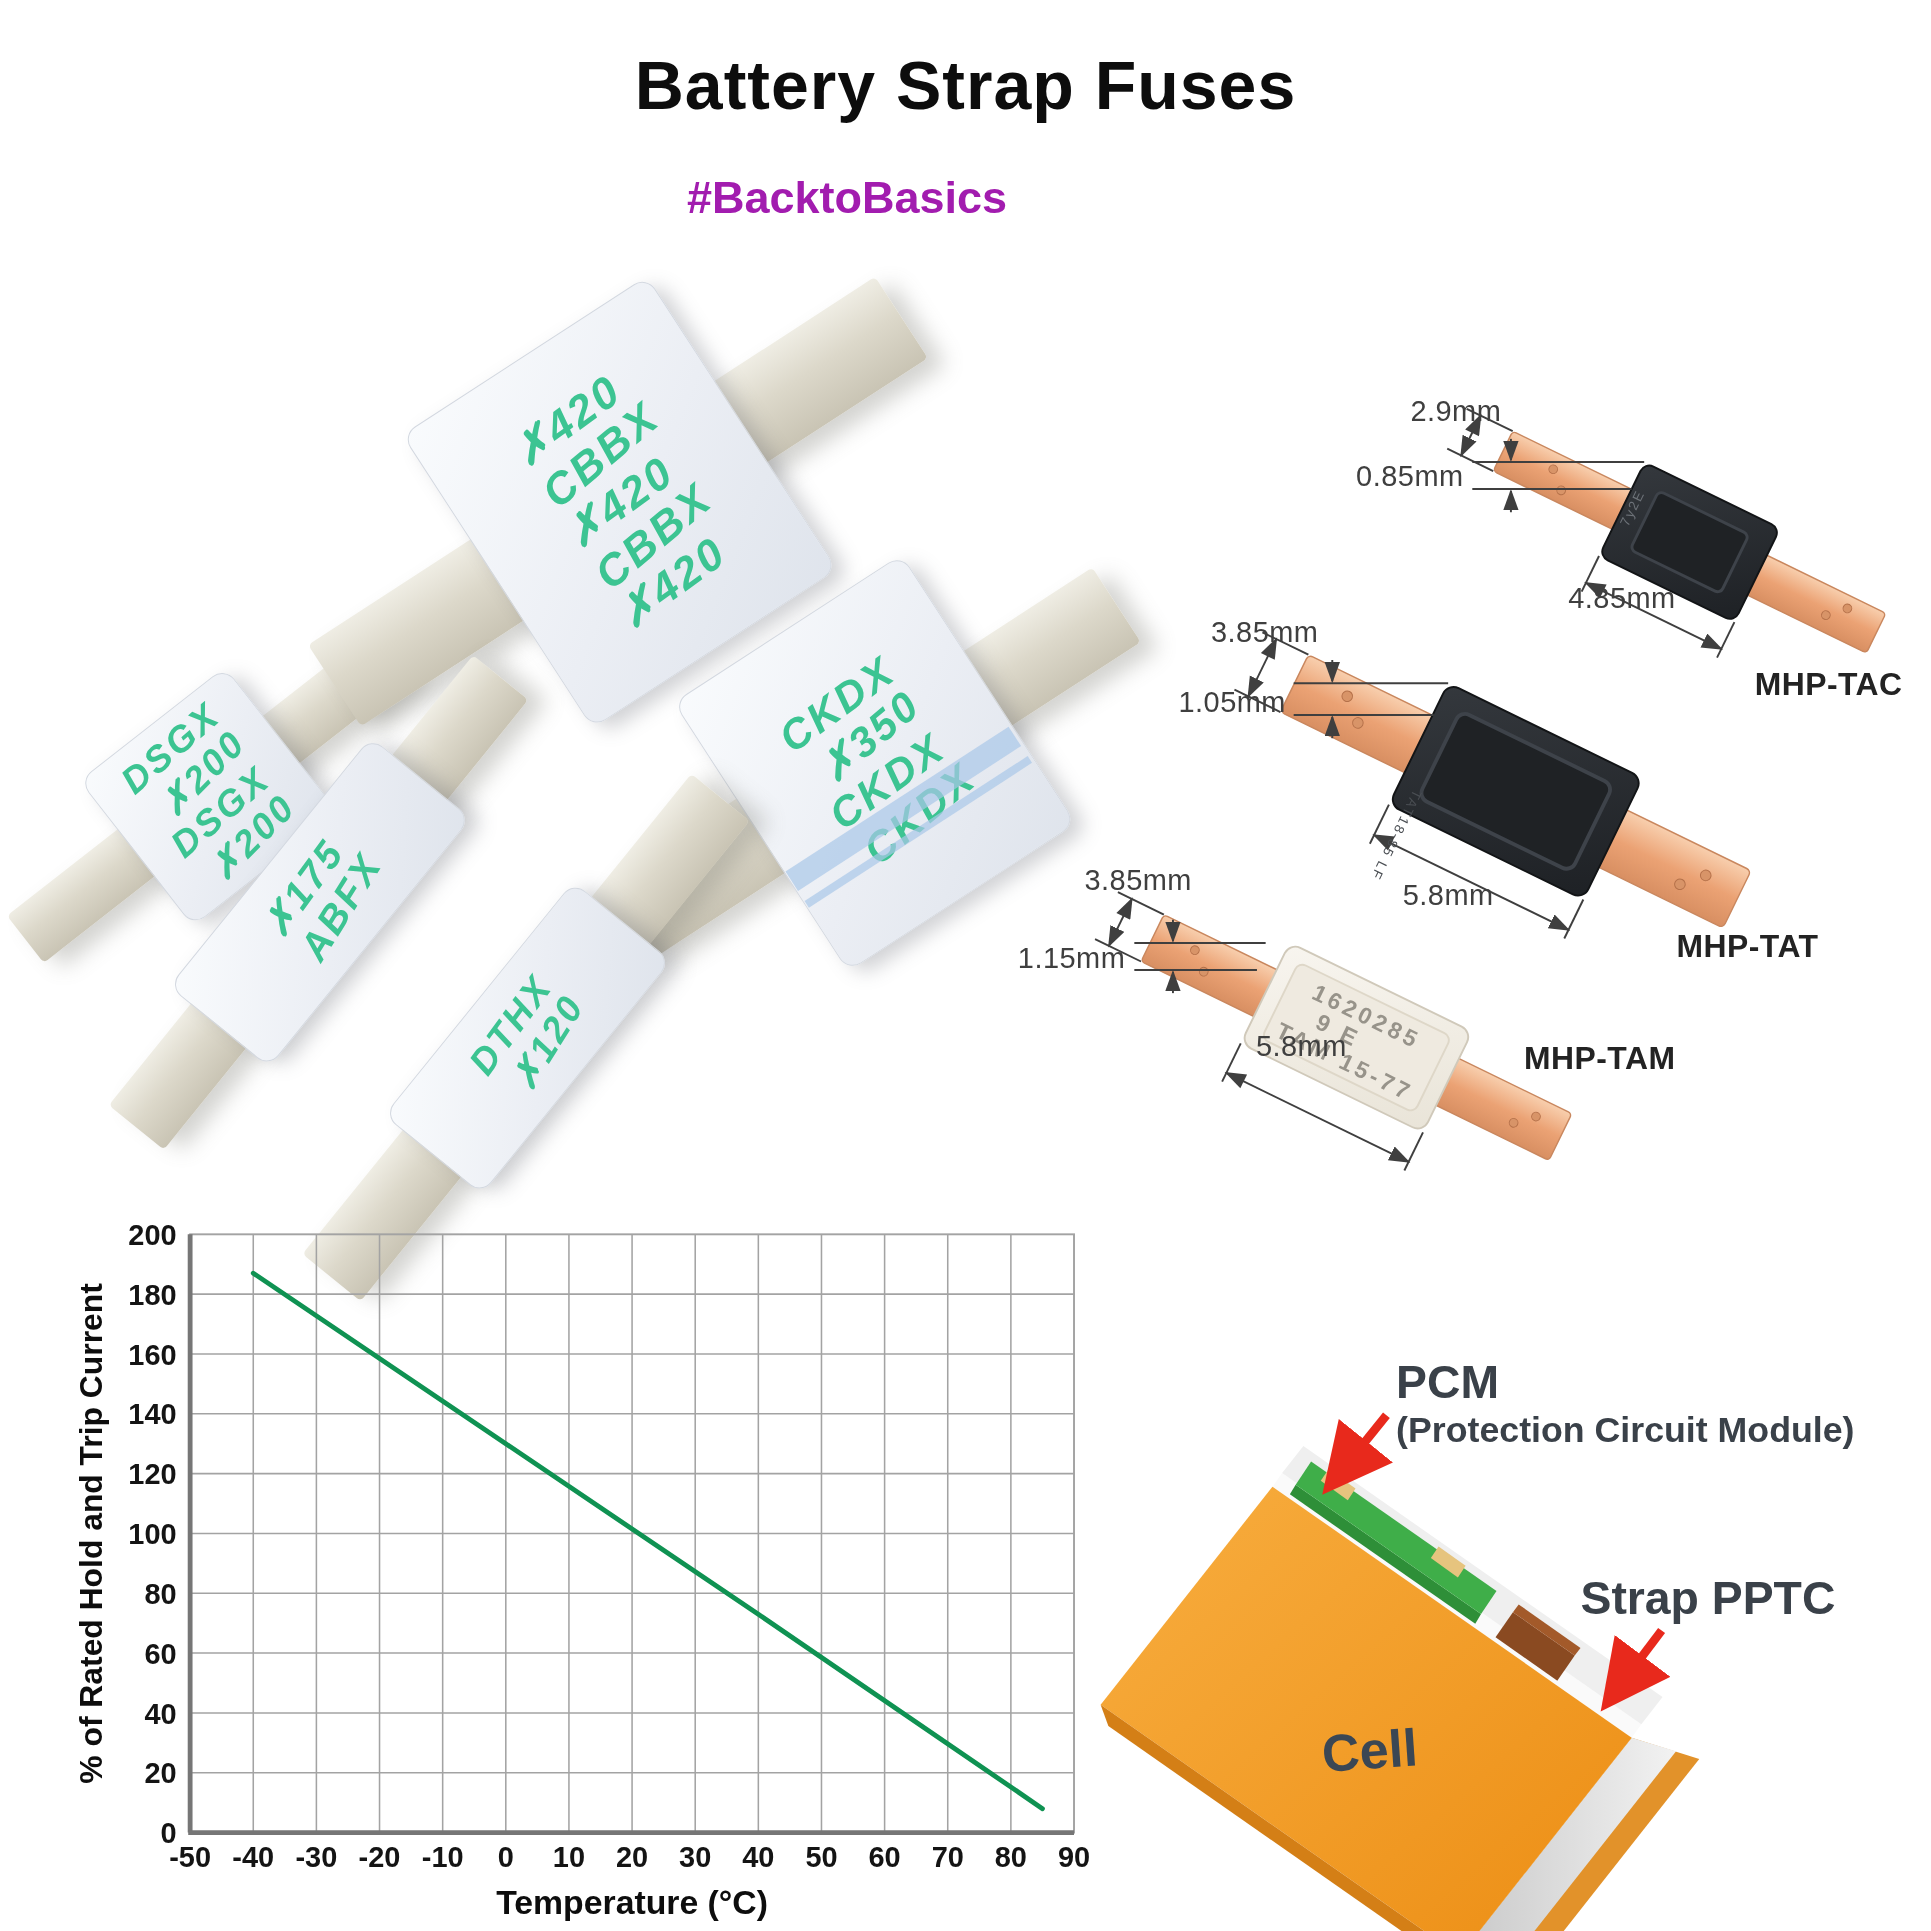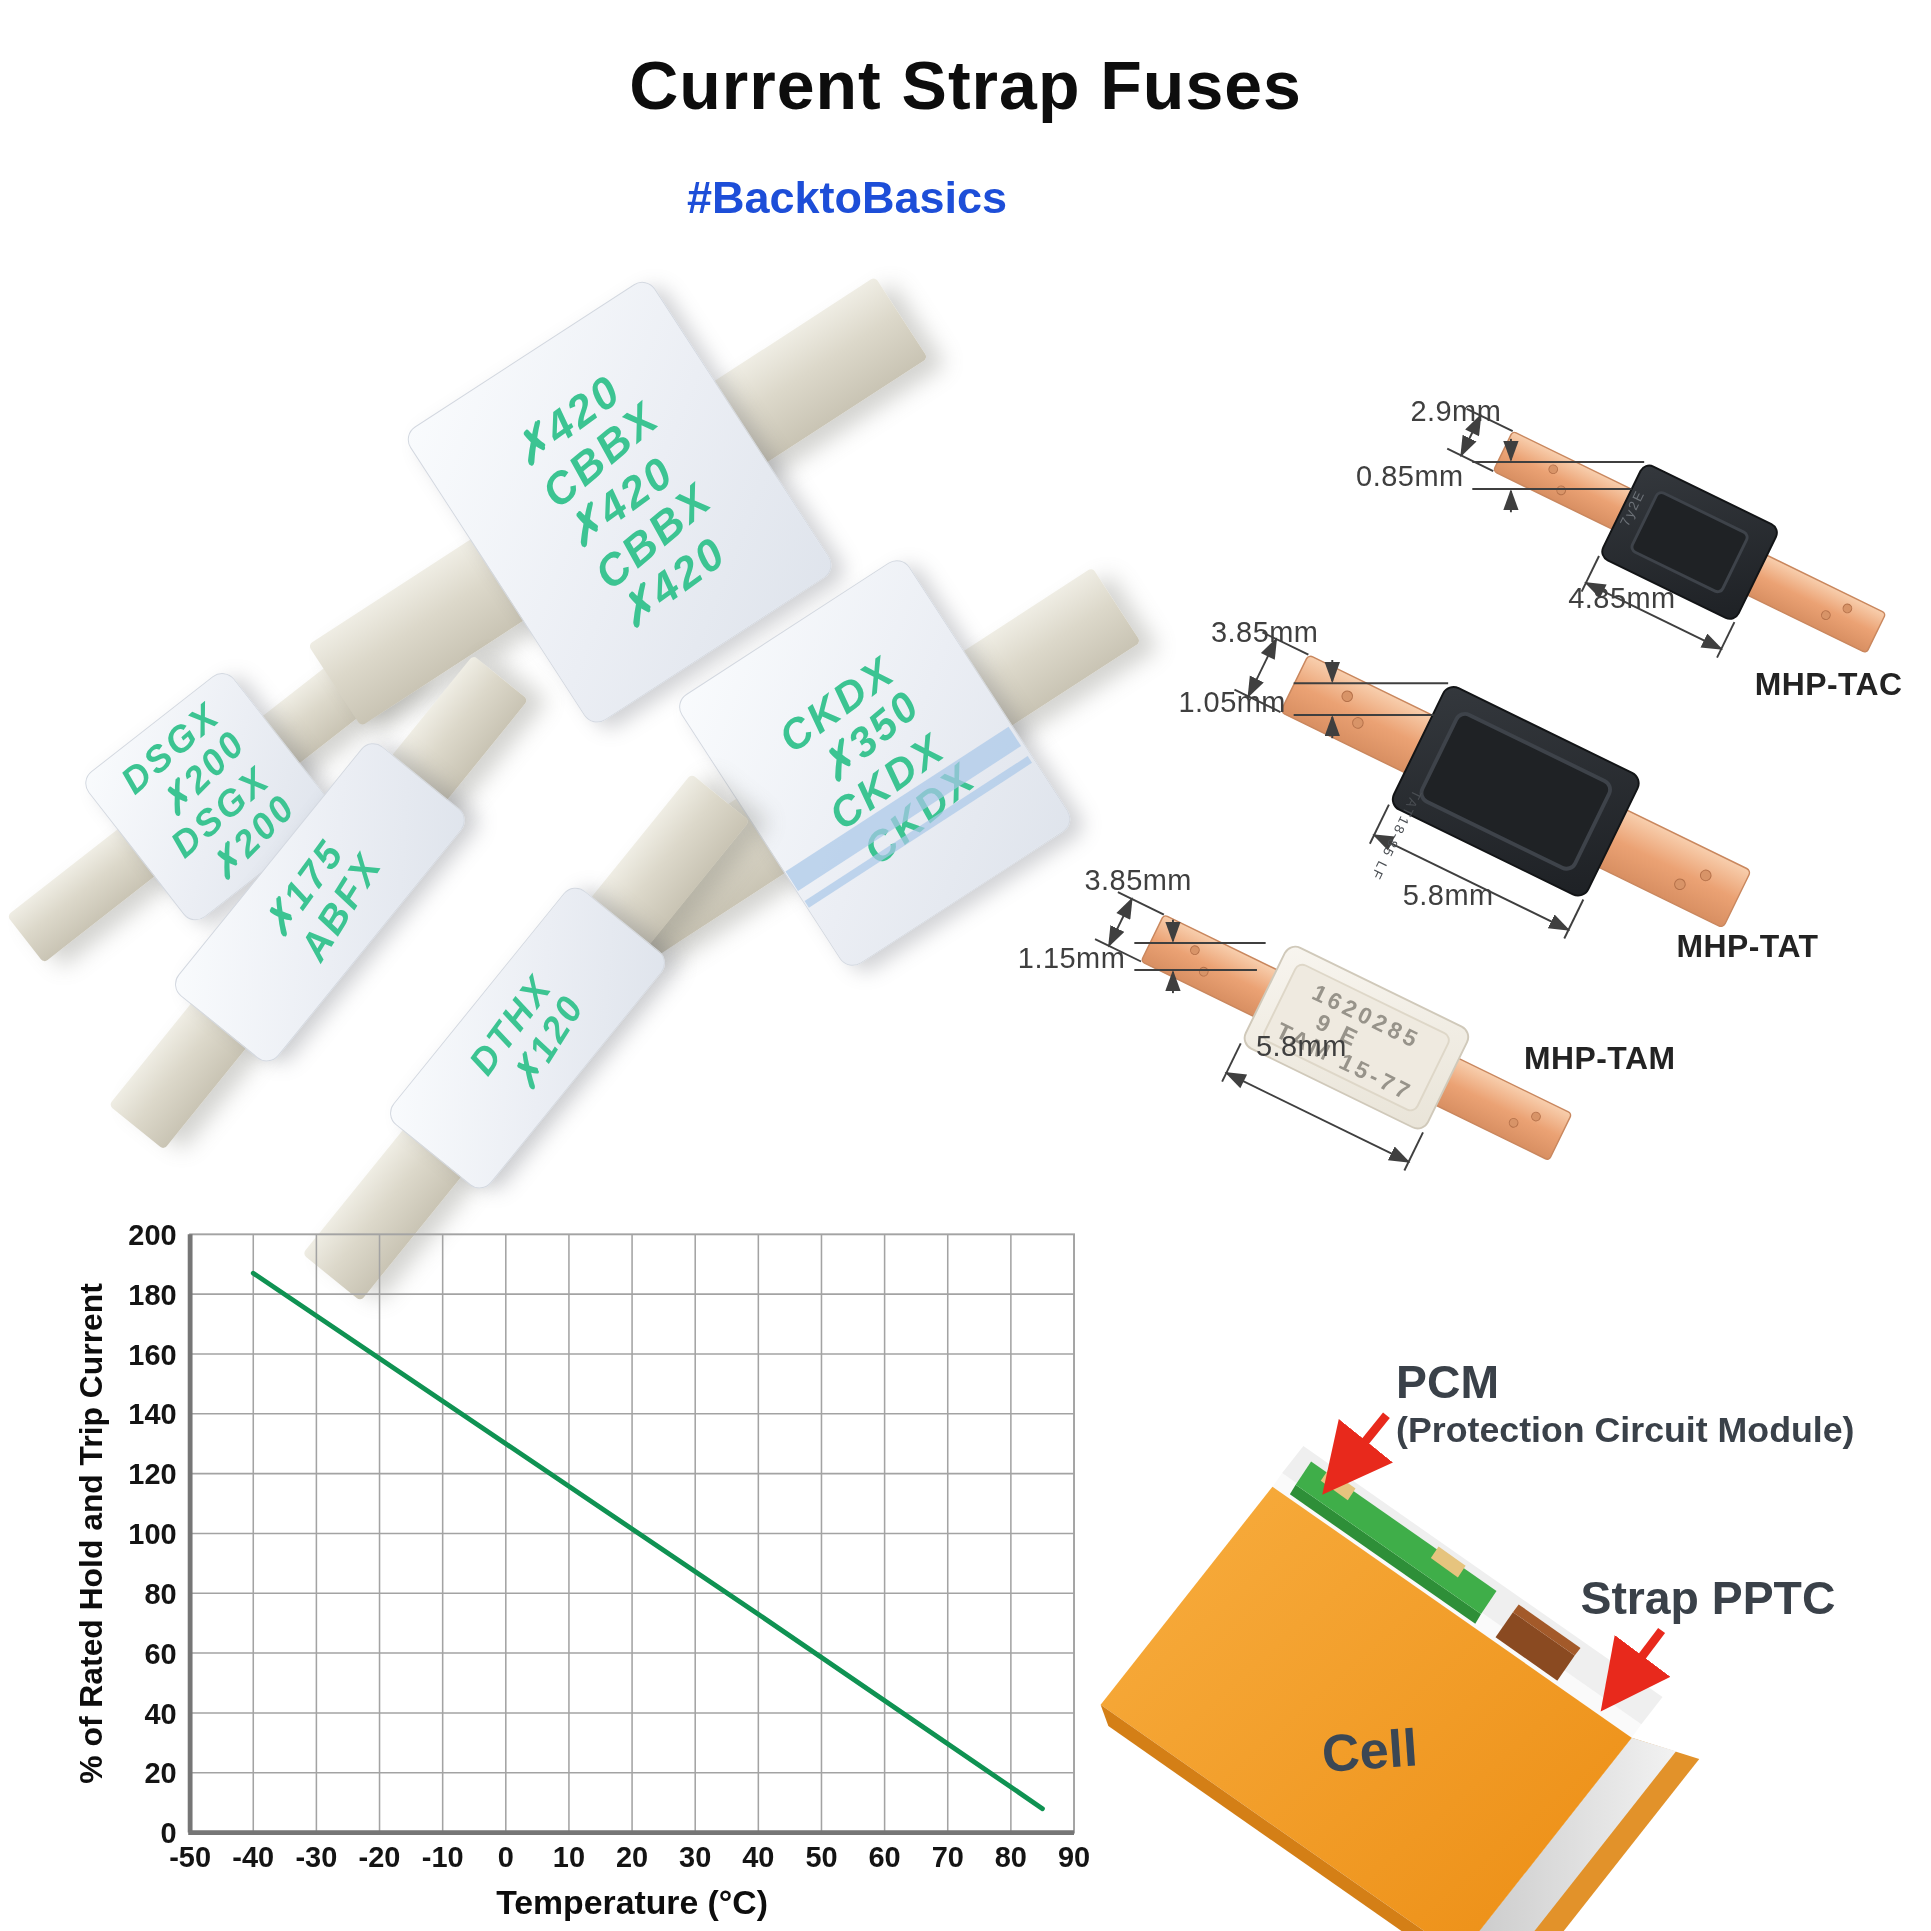--- a/index.html
+++ b/index.html
@@ -6,21 +6,21 @@
   body{
     width:1931px;height:1931px;position:relative;background:#ffffff;
     font-family:"Liberation Sans",sans-serif;overflow:hidden;
   }
   .title{
     position:absolute;top:46px;left:0;width:1931px;text-align:center;
     font-size:68px;font-weight:800;color:#0d0d0d;letter-spacing:1px;
   }
   .subtitle{
     position:absolute;top:172px;left:0;width:1694px;text-align:center;
-    font-size:45px;font-weight:700;color:#1d4ed8;
+    font-size:45px;font-weight:700;color:#a21caf;
   }
   
   .fuse{position:absolute;}
   .strap{
     position:absolute;border-radius:4.8px;
     background:linear-gradient(180deg,#efede4 0%,#dcd8ca 45%,#c9c4b4 100%);
     box-shadow:11.6px 15.4px 21px rgba(110,110,100,.30);
   }
   .fbody{
     position:absolute;display:flex;flex-direction:column;justify-content:center;align-items:center;
@@ -44,21 +44,21 @@
   .tick-label{font-size:30px;font-weight:700;fill:#141414;}
   .axis-title{font-size:35px;font-weight:700;fill:#0d0d0d;}
   
   .bigLabel{font-size:48px;font-weight:700;fill:#3a4149;}
   .subLabel{font-size:37px;font-weight:600;fill:#3a4149;}
   .cellLabel{font-size:54px;font-weight:700;fill:#3b4754;}
 </style>
 </head>
 <body>
 
-<div class="title">Current Strap Fuses</div>
+<div class="title">Battery Strap Fuses</div>
 <div class="subtitle">#BacktoBasics</div>
 
 <div style="position:absolute;left:0;top:241px;width:1110px;height:1081px;">
 
   <div class="fuse" style="left:-24px;top:459px;width:463px;height:193px;transform:rotate(-38deg);">
     <div class="strap" style="left:0;top:67px;width:463px;height:60px;"></div>
     <div class="fbody" style="left:140px;top:4.8px;width:183px;height:183px;font-size:37px;">
       <span>DSGX</span>
       <span>✗200</span>
       <span>DSGX</span>

